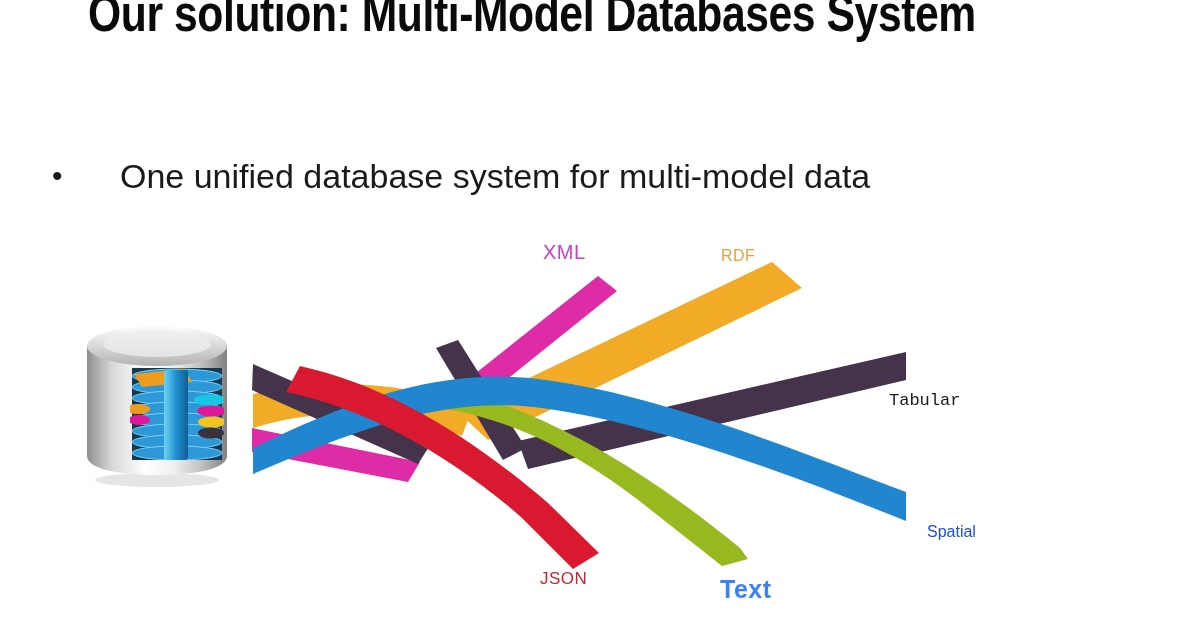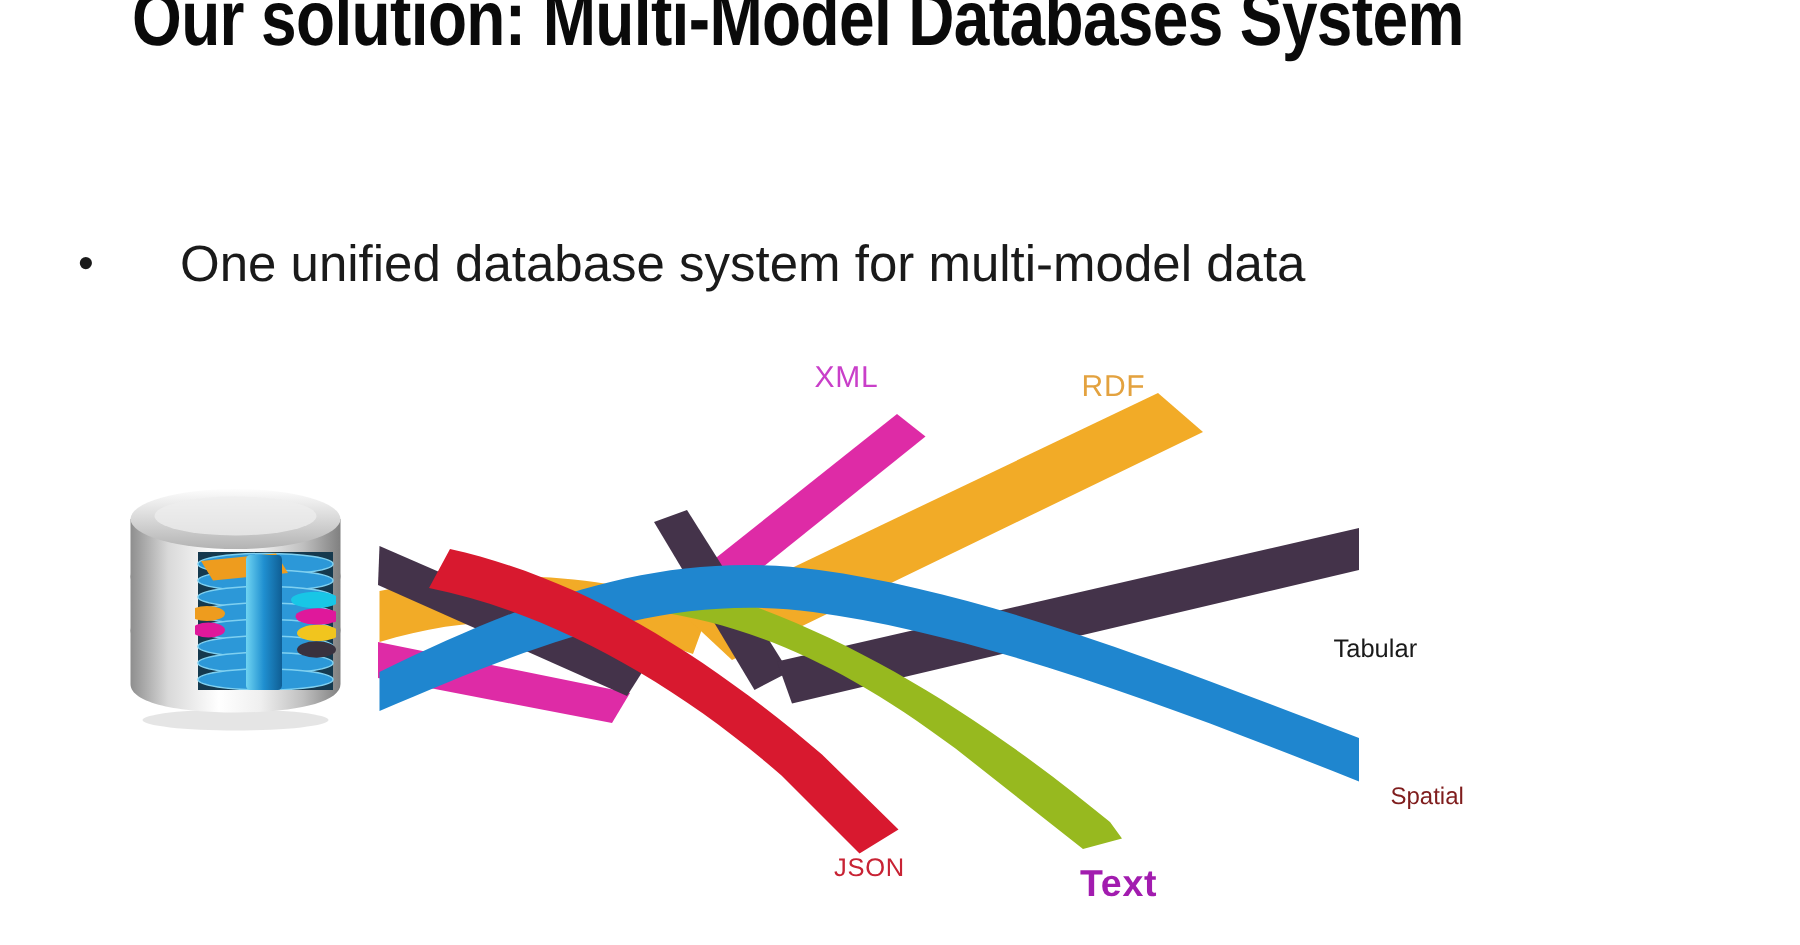--- a/index.html
+++ b/index.html
@@ -40,25 +40,25 @@
 
   
   .db-icon{ position:absolute; left:72px; top:308px; width:170px; height:185px; }
 
   
   .ribbons{ position:absolute; left:230px; top:240px; width:690px; height:380px; }
 
   
   .ribbon-label{ position:absolute; white-space:nowrap; }
   .label-xml     { left:543px; top:241px; font-size:20px; color:#c93fc9; letter-spacing:.5px; }
-  .label-rdf     { left:721px; top:247px; font-size:20px; color:#e3a23f; letter-spacing:.5px; }
-  .label-tabular { left:889px; top:423px; font-size:17px; color:#1a1a1a; }
-  .label-spatial { left:927px; top:523px; font-size:16px; color:#7f1d1d; }
-  .label-json    { left:556px; top:569px; font-size:17px; color:#c82334; letter-spacing:.5px; }
-  .label-text    { left:720px; top:575px; font-size:25px; font-weight:700; color:#a21caf; letter-spacing:.5px; }
+  .label-rdf     { left:721px; top:247px; font-size:16px; color:#e3a23f; letter-spacing:.5px; }
+  .label-tabular { left:889px; top:391px; font-size:17px; color:#1a1a1a;font-family:Liberation Mono, monospace; }
+  .label-spatial { left:927px; top:523px; font-size:16px; color:#1d4ed8; }
+  .label-json    { left:540px; top:569px; font-size:17px; color:#c82334; letter-spacing:.5px; }
+  .label-text    { left:720px; top:575px; font-size:25px; font-weight:700; color:#3b82f6; letter-spacing:.5px; }
 
   
   .footer-caption{
     position:absolute;
     left:20px; top:576px;
     font-size:33px;
     line-height:40px;
   }
   .footer-line1{ white-space:pre; }
   .seg-0{ color:#d93a1c; }

